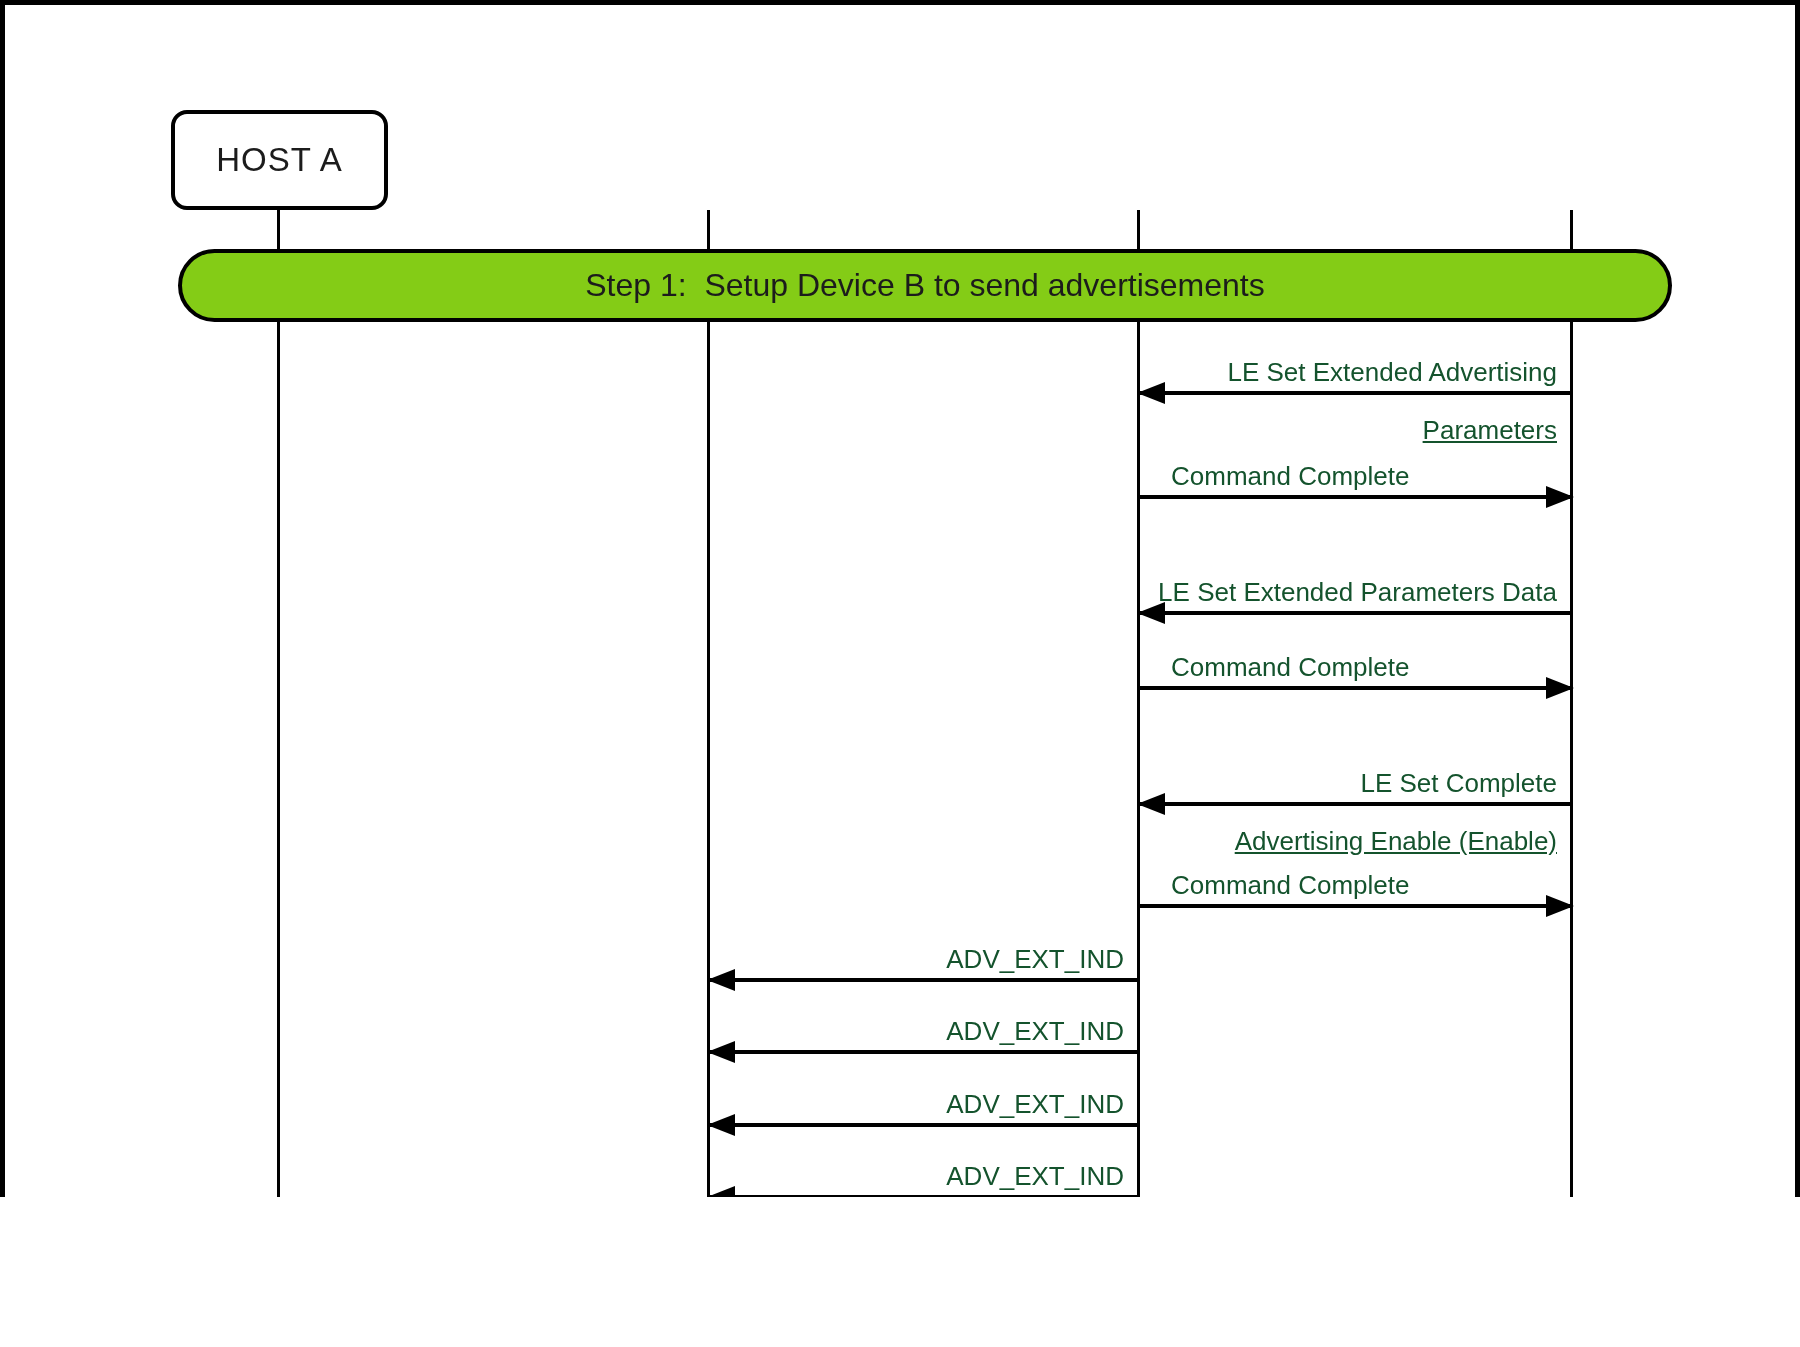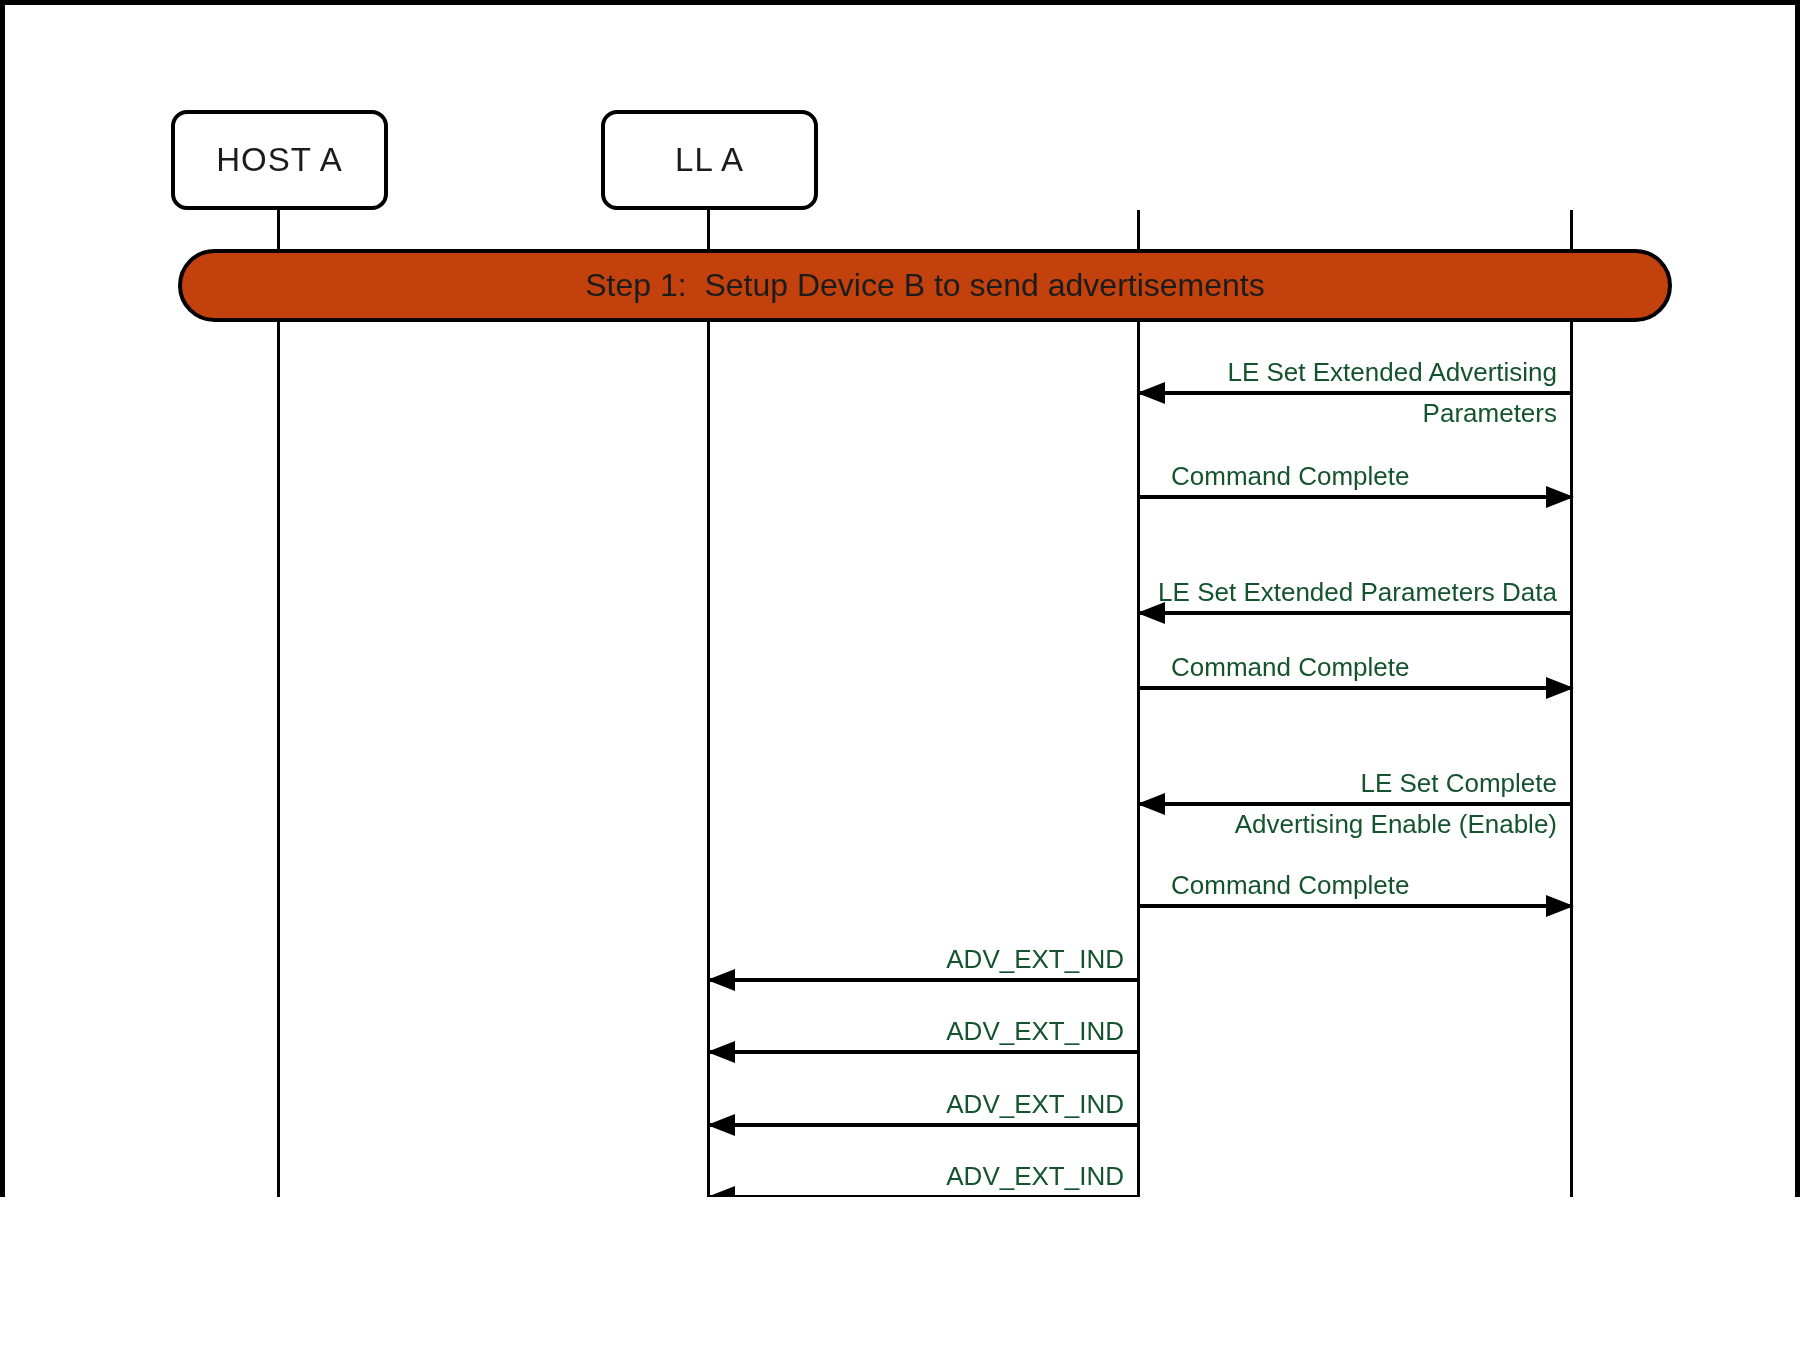--- a/index.html
+++ b/index.html
@@ -25,56 +25,53 @@
     font-size:33px;letter-spacing:1px;color:#1c1c1c;
   }
   
   .lifeline{
     position:absolute;top:210px;height:1026px;width:3px;background:#000;
   }
   
   .banner{
     position:absolute;left:178px;top:249px;width:1494px;height:73px;
     box-sizing:border-box;border:4px solid #000;border-radius:40px;
-    background:#c2410c;z-index:3;
+    background:#84cc16;z-index:3;
     display:flex;align-items:center;justify-content:center;
   }
   .banner-label{font-size:32px;color:#1c1c1c;white-space:pre;}
   
   .msg{position:absolute;height:0;z-index:4;}
   .shaft{position:absolute;left:0;right:0;top:-2px;height:4px;background:#000;}
   .head{position:absolute;top:-11px;width:0;height:0;
         border-top:11px solid transparent;border-bottom:11px solid transparent;}
   .head-left{left:-2px;border-right:28px solid #000;}
   .head-right{right:-2px;border-left:28px solid #000;}
   .lbl{position:absolute;font-size:26px;line-height:30px;white-space:nowrap;color:#14532d;}
   .lbl.above{top:-36px;}
-  .lbl.below{top:5px;}
+  .lbl.below{top:22px;text-decoration:underline;}
   .lbl.alignright{right:15px;}
   .lbl.alignleft{left:32px;}
   
   .terminator{
     position:absolute;top:1231px;width:145px;height:8px;background:#000;border-radius:4px;
   }
 </style>
 </head>
 <body>
 
 <div class="canvas">
 
   <div class="lifeline" style="left:277px"></div>
   <div class="lifeline" style="left:707px"></div>
   <div class="lifeline" style="left:1137px"></div>
   <div class="lifeline" style="left:1570px"></div>
 
   <div class="actor" style="left:171px">
     <span>HOST A</span>
-  </div>
-  <div class="actor" style="left:601px">
-    <span>LL A</span>
   </div>
 
   <div class="banner">
     <span class="banner-label">Step 1:  Setup Device B to send advertisements</span>
   </div>
 
   <div class="msg" style="top:393px;left:1139px;width:433px">
     <div class="shaft"></div>
     <div class="head head-left"></div>
     <div class="lbl above alignright">LE Set Extended Advertising</div>

